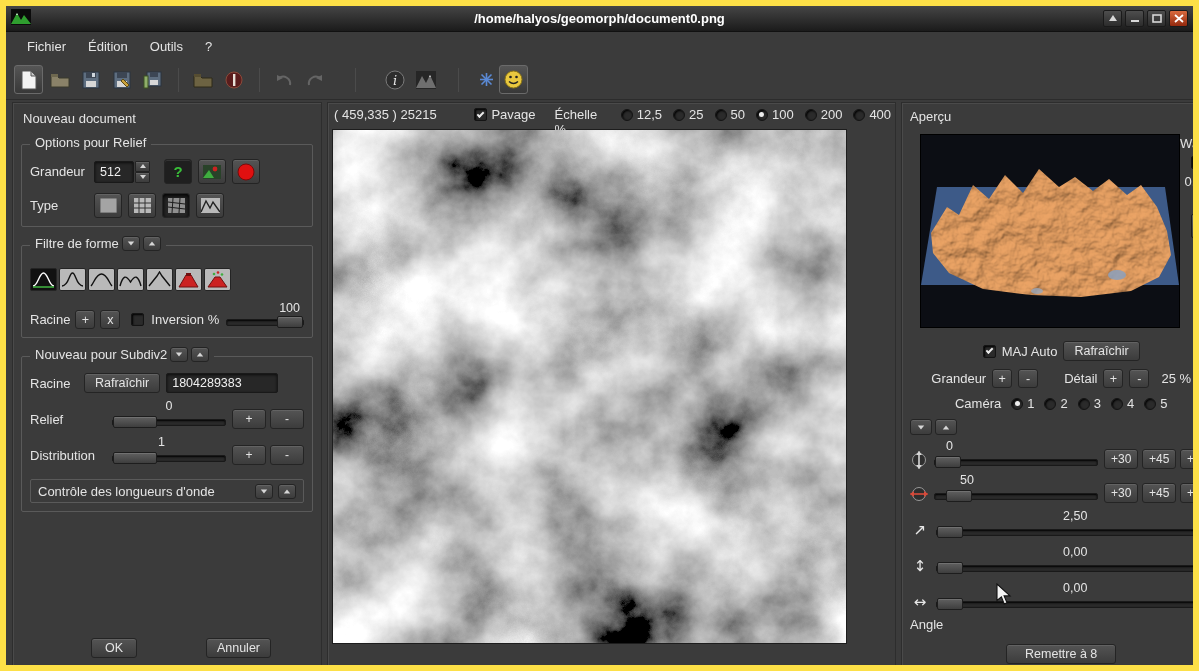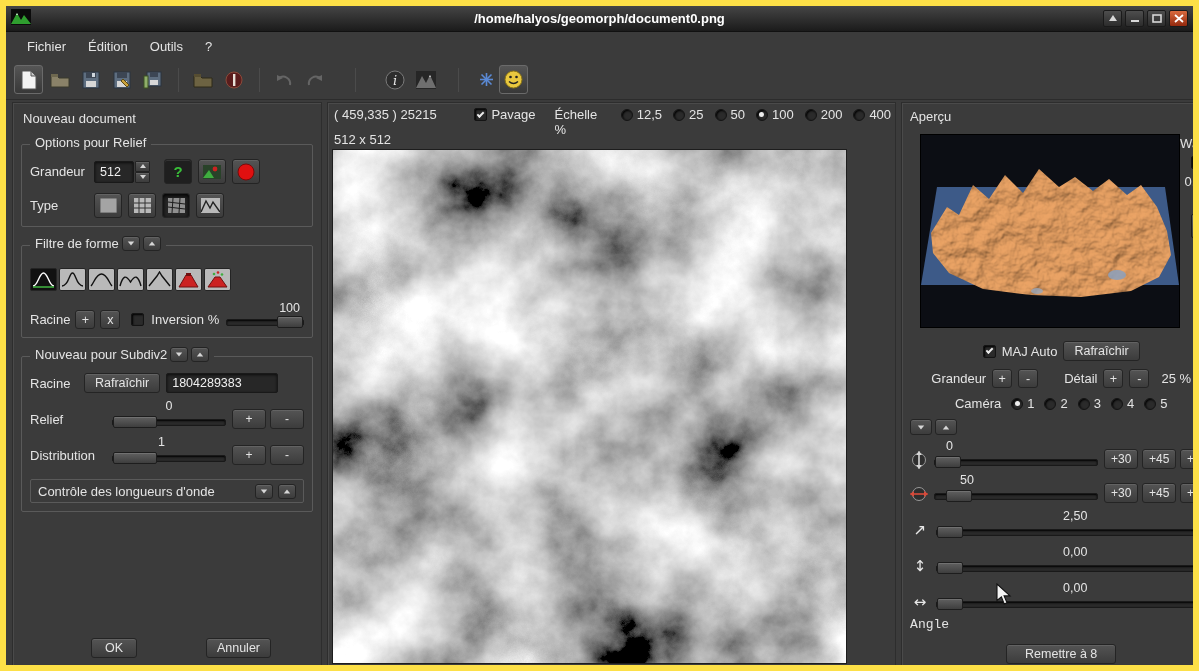--- a/index.html
+++ b/index.html
@@ -492,21 +492,20 @@
           <span class="scale-opt">
               <span class="radio"></span>
               <span>200</span>
             </span>
           <span class="scale-opt">
               <span class="radio"></span>
               <span>400</span>
             </span>
         </span>
       </div>
-      <div class="size-label">512 x 512</div>
       <div class="image-frame">
         <svg width="513" height="513">
           <defs>
             <filter id="plasmaF" x="0" y="0" width="100%" height="100%">
               <feTurbulence type="fractalNoise" baseFrequency="0.009" numOctaves="6" seed="11"></feTurbulence>
               <feColorMatrix type="matrix" values="1 0 0 0 0  1 0 0 0 0  1 0 0 0 0  0 0 0 0 1"></feColorMatrix>
               <feComponentTransfer>
                 <feFuncR type="linear" slope="1.7" intercept="-0.32"></feFuncR>
                 <feFuncG type="linear" slope="1.7" intercept="-0.32"></feFuncG>
                 <feFuncB type="linear" slope="1.7" intercept="-0.32"></feFuncB>
@@ -675,21 +674,21 @@
         <span class="slider-stack">
           <div class="val" style="text-align:center;">0,00</div>
           <div class="slider">
               <div class="trough"></div>
               <div class="handle" style="left:1px;"></div>
             </div>
         </span>
       </div>
 
       <div class="angle-row">
-        <span class="lbl" style="margin-bottom:2px;font-family:Liberation Mono, monospace;">Angle</span>
+        <span class="lbl" style="margin-bottom:2px;">Angle</span>
       </div>
 
       <div class="reset-row">
         <span class="btn" style="min-width:110px;">Remettre à 8</span>
       </div>
     </div>
   </div>
 
   <svg class="cursor" width="16" height="24">
     <path d="M1,1 L1,17.5 L5.4,13.9 L8.2,21 L11,19.8 L8.1,12.9 L14,12.9 Z" fill="#f4f4f4" stroke="#111" stroke-width="1.1"></path>

